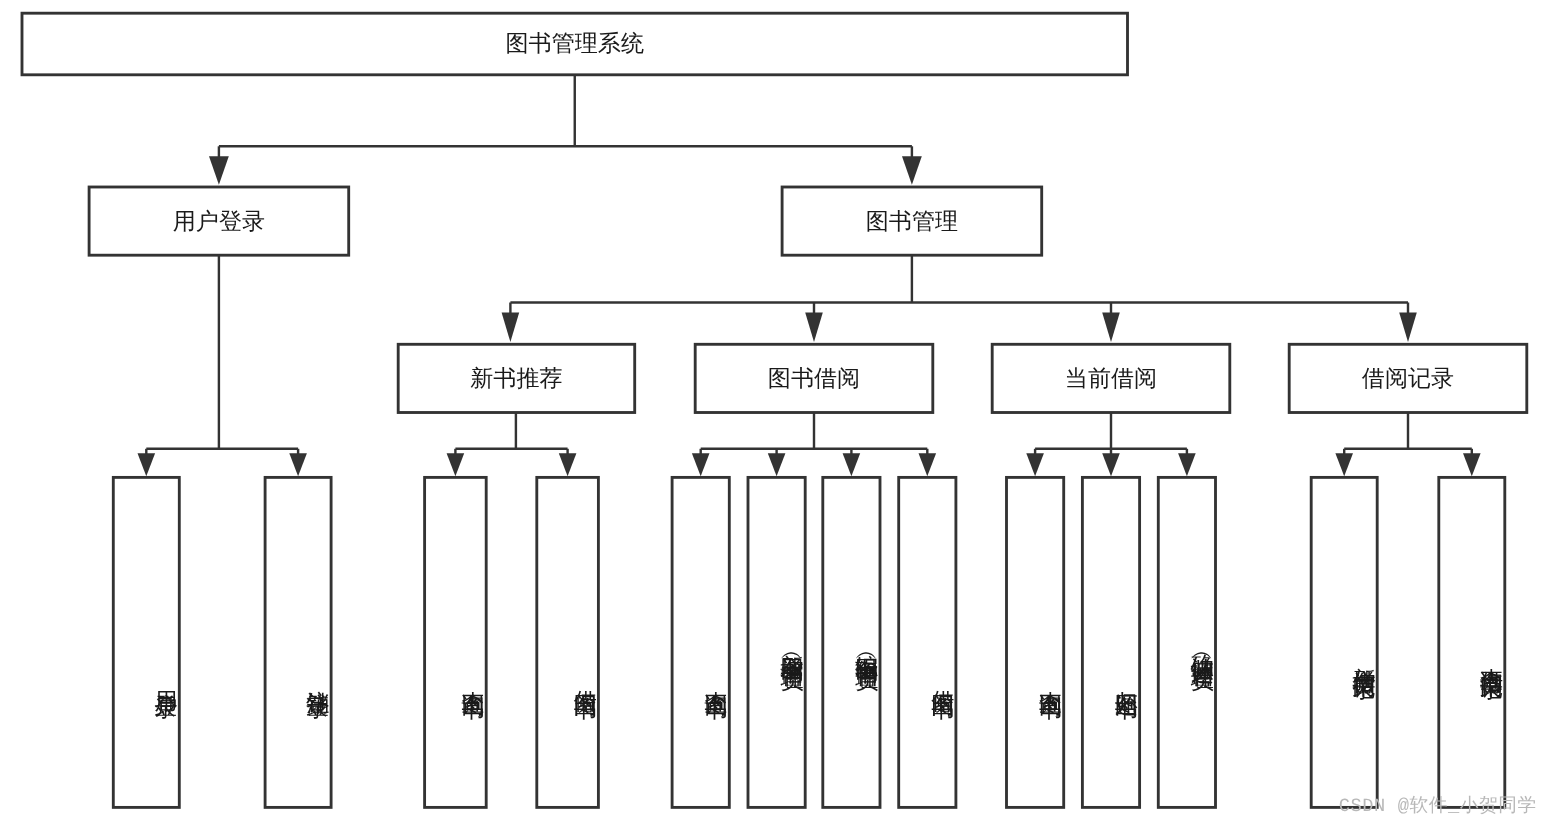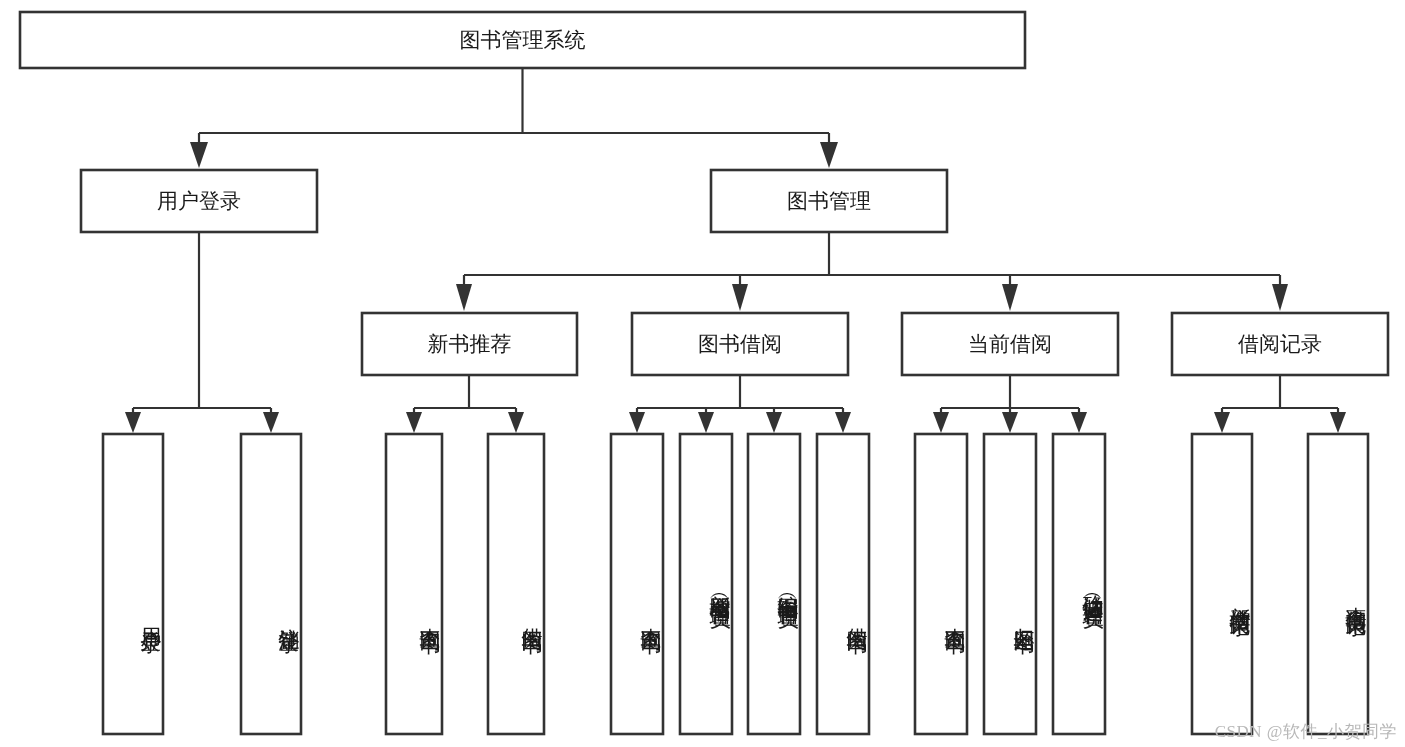--- a/index.html
+++ b/index.html
@@ -60,21 +60,21 @@
     display: flex;
     align-items: flex-start;
     justify-content: center;
     white-space: nowrap;
     pointer-events: none;
   }
   .watermark {
     position: absolute;
     right: 8px;
     bottom: 4px;
-    font-family: Liberation Serif, serif;
+    font-family: Liberation Mono, monospace;
     font-size: 17px;
     color: #b8b8b8;
     white-space: nowrap;
     letter-spacing: 0.5px;
   }
 </style>
 </head>
 <body>
 
 <div id="diagram-root">

